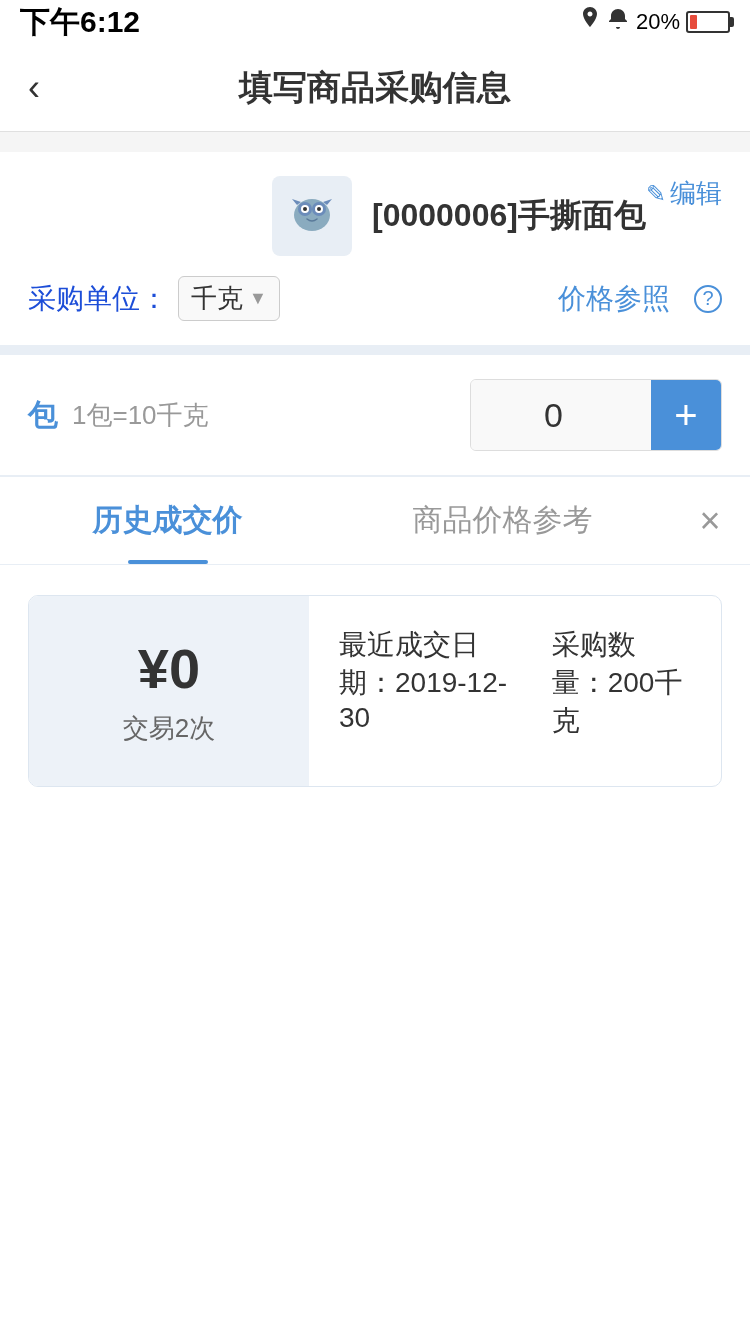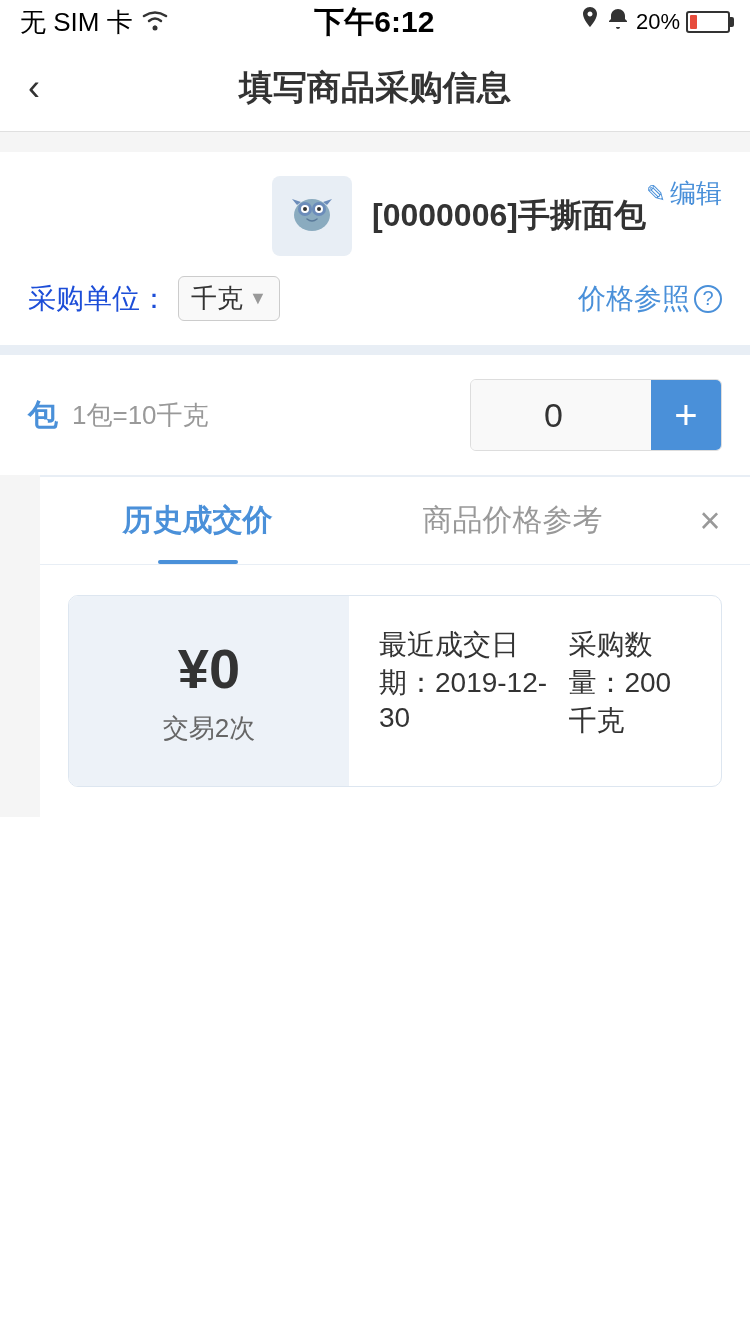--- a/index.html
+++ b/index.html
@@ -142,21 +142,21 @@
       color: #333;
       background: #f9f9f9;
       gap: 6px;
       cursor: pointer;
     }
     .price-ref {
       font-size: 28px;
       color: #4a90d9;
       display: flex;
       align-items: center;
-      gap: 4px;
+      gap: 24px;
       cursor: pointer;
     }
     .help-circle {
       width: 28px;
       height: 28px;
       border: 2px solid #4a90d9;
       border-radius: 50%;
       display: inline-flex;
       align-items: center;
       justify-content: center;
@@ -220,21 +220,20 @@
       font-size: 40px;
       color: #fff;
       cursor: pointer;
     }
 
     
     .bottom-panel {
       margin-top: 0;
       background: #fff;
       border-top: 2px solid #e8eef5;
-      margin-left: 40px;
     }
 
     
     .tabs {
       display: flex;
       align-items: center;
       height: 88px;
       border-bottom: 1px solid #e8eef5;
       position: relative;
     }
@@ -321,31 +320,20 @@
     
     .page-rest {
       height: 600px;
       background: #fff;
     }
   </style>
 </head>
 <body>
 
 <div class="status-bar">
-  <div class="status-left">
-    <span>无 SIM 卡</span>
-    <span>
-      <svg width="28" height="22" viewBox="0 0 28 22" fill="none">
-        <path d="M14 18 Q14 18 14 18" stroke="#333" stroke-width="3" stroke-linecap="round"></path>
-        <path d="M8 12 Q14 7 20 12" stroke="#333" stroke-width="2.5" stroke-linecap="round" fill="none"></path>
-        <path d="M3 7 Q14 0 25 7" stroke="#333" stroke-width="2.5" stroke-linecap="round" fill="none"></path>
-        <circle cx="14" cy="19" r="2.5" fill="#333"></circle>
-      </svg>
-    </span>
-  </div>
   <div class="status-center">下午6:12</div>
   <div class="status-right">
     <span>
       <svg width="20" height="24" viewBox="0 0 20 24" fill="#333">
         <path d="M10 0C6.13 0 3 3.13 3 7c0 5.25 7 13 7 13s7-7.75 7-13c0-3.87-3.13-7-7-7zm0 9.5c-1.38 0-2.5-1.12-2.5-2.5S8.62 4.5 10 4.5s2.5 1.12 2.5 2.5S11.38 9.5 10 9.5z"></path>
       </svg>
     </span>
     <span>
       <svg width="24" height="24" viewBox="0 0 24 24" fill="#333">
         <path d="M12 2C8.13 2 5 5.13 5 9v3l-2 2v1h18v-1l-2-2V9c0-3.87-3.13-7-7-7zm0 20c1.1 0 2-.9 2-2h-4c0 1.1.9 2 2 2z"></path>

